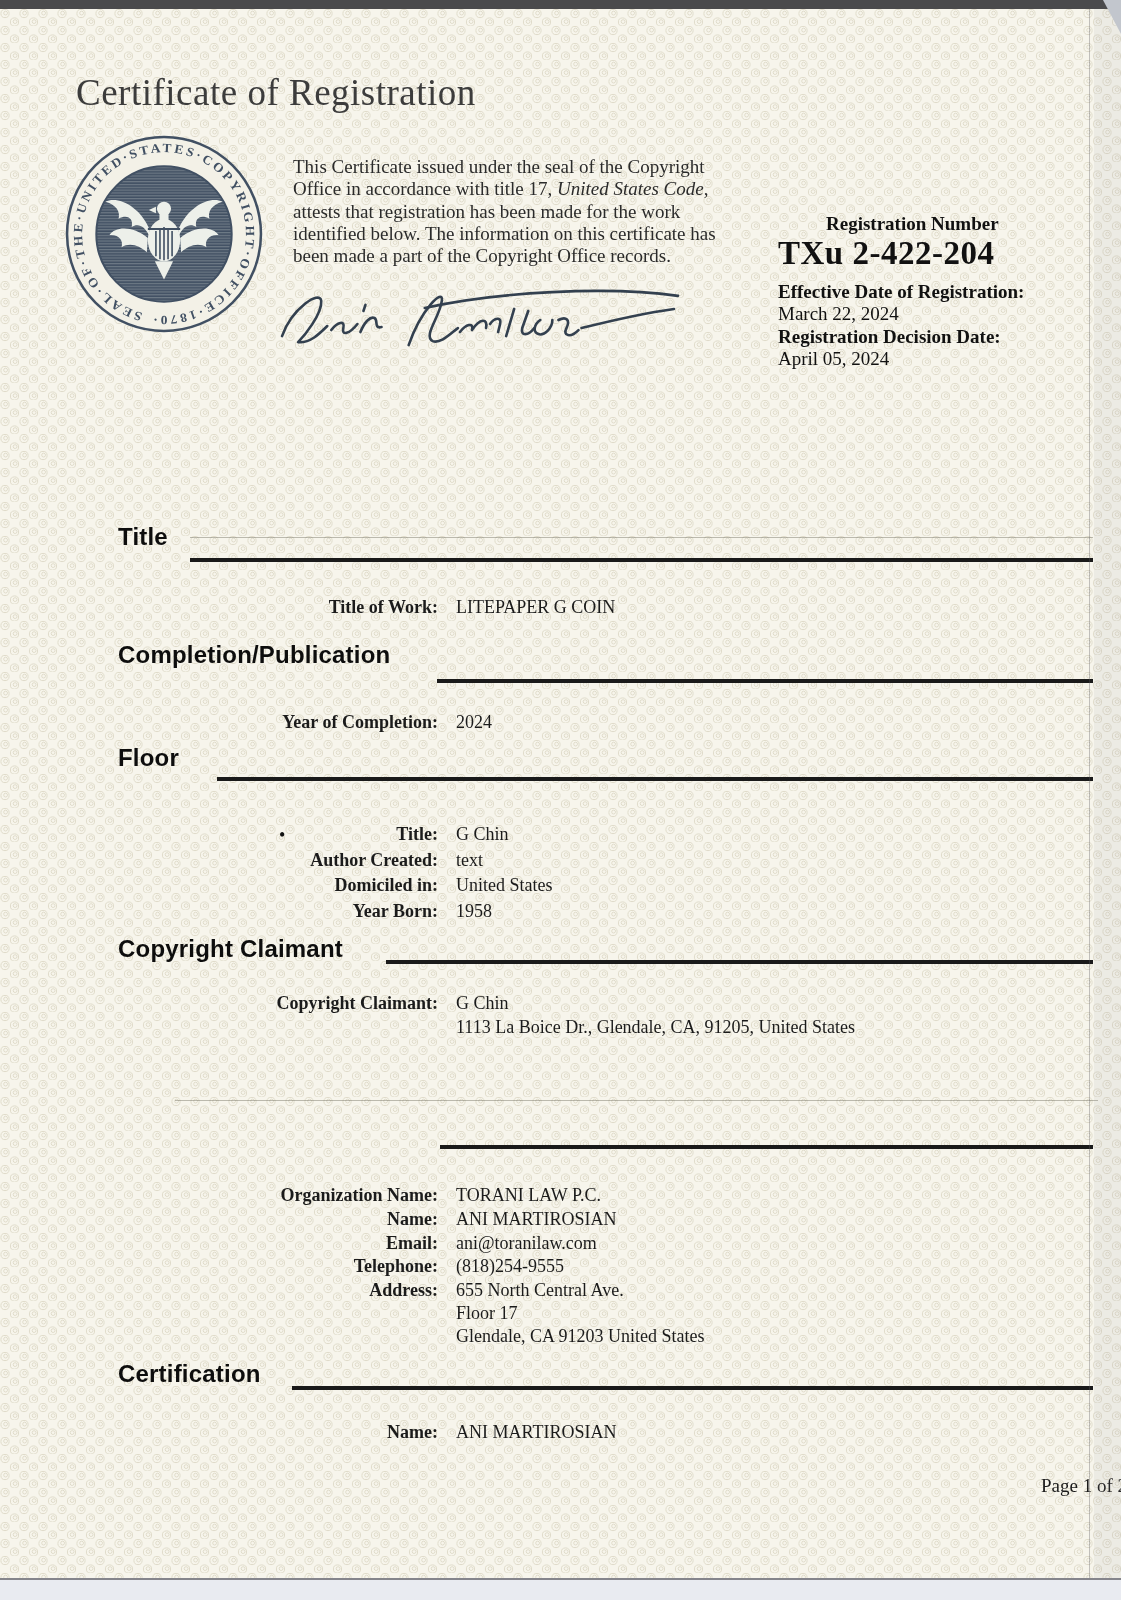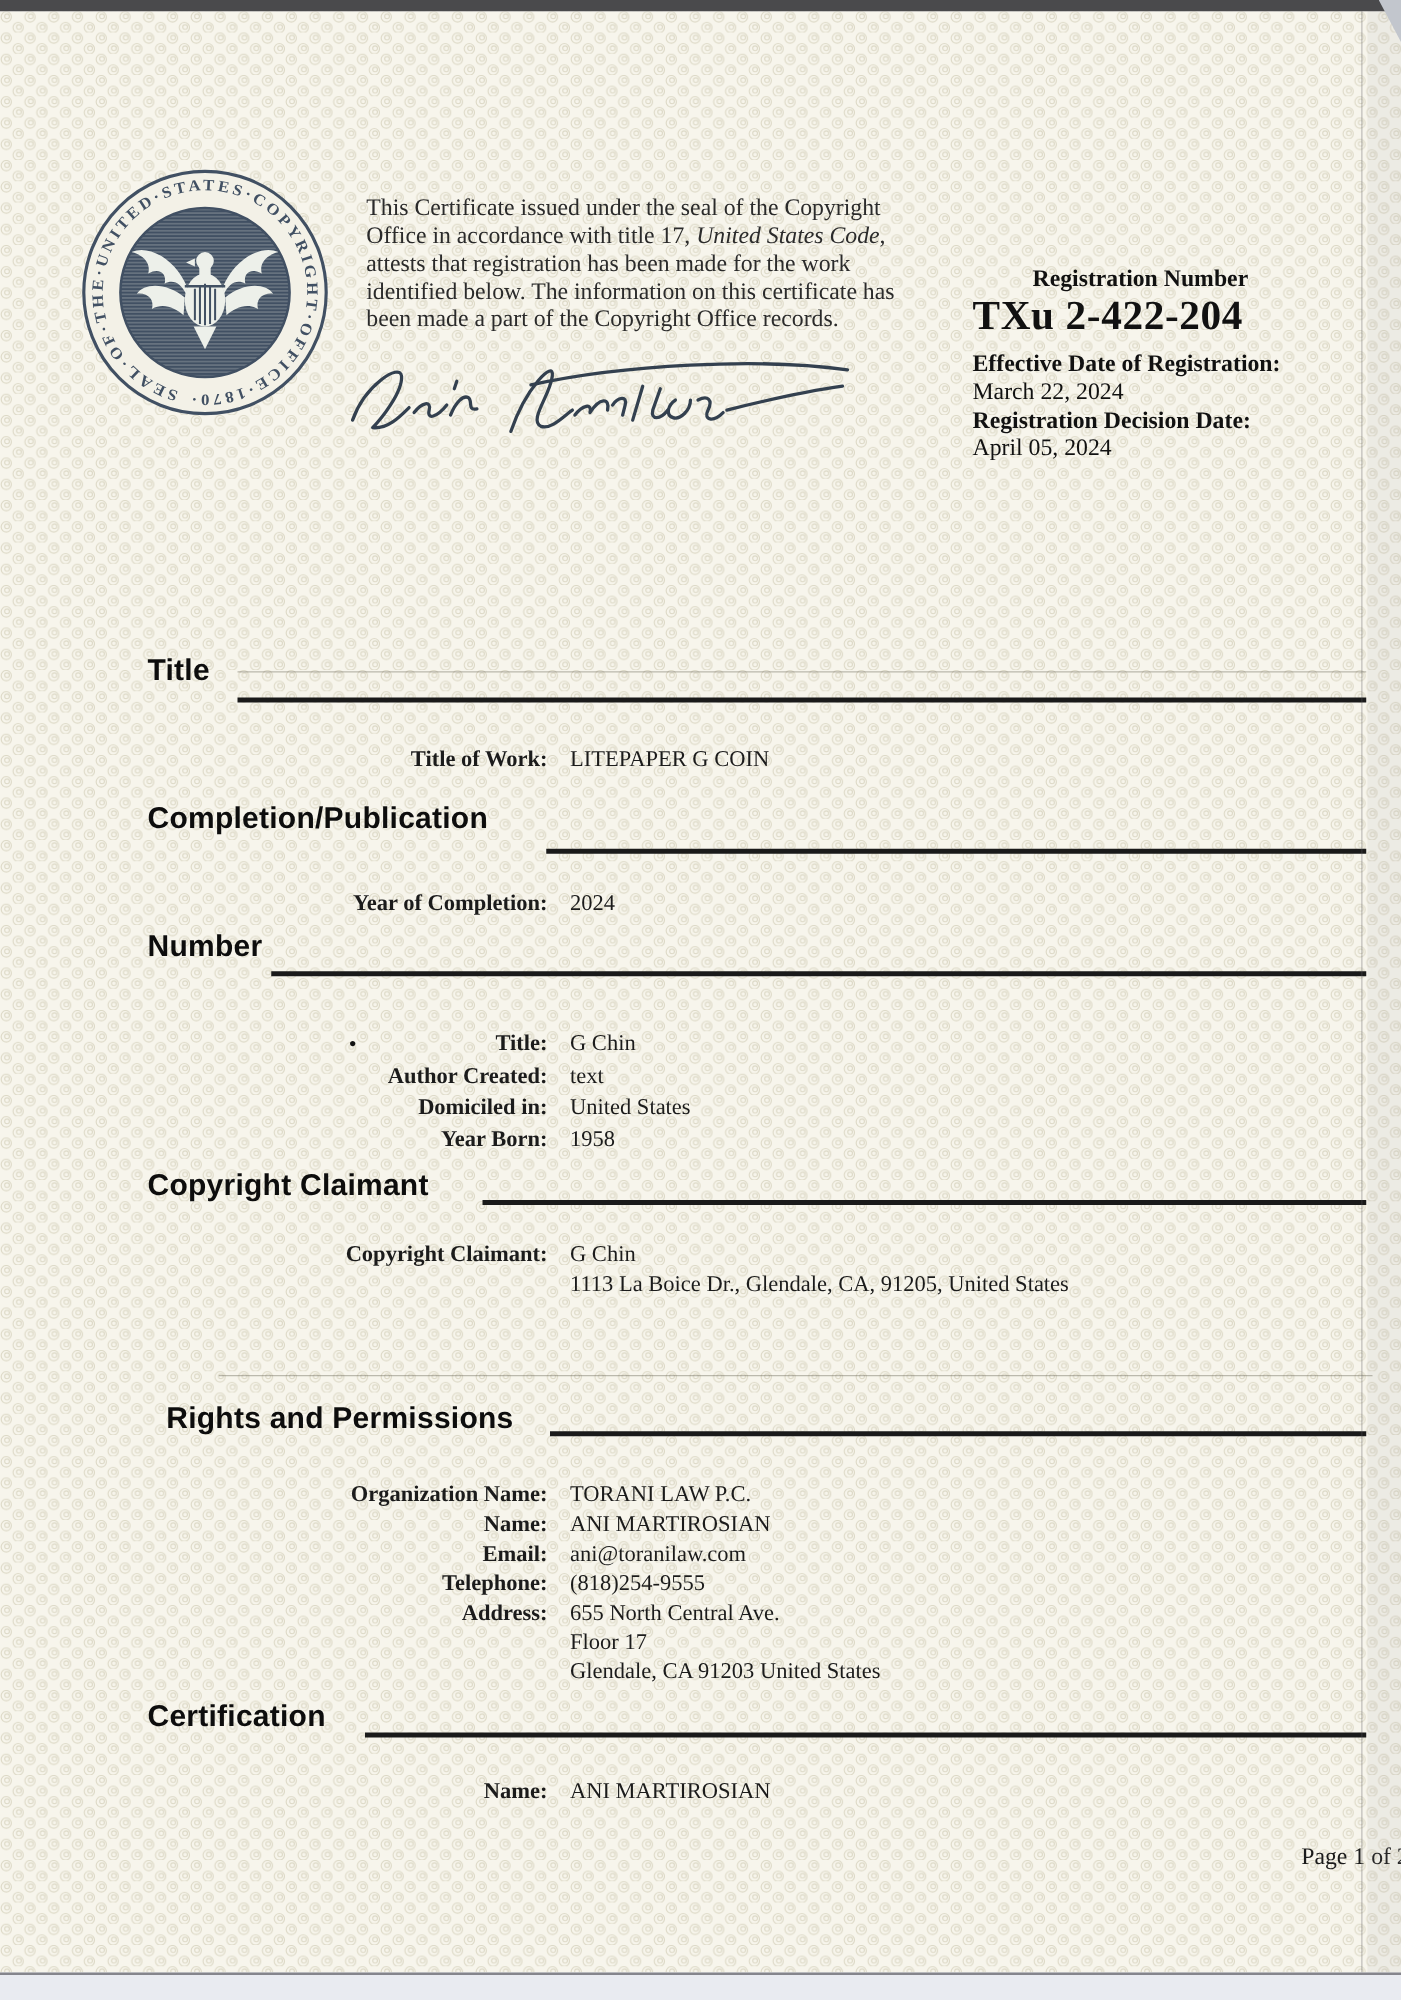--- a/index.html
+++ b/index.html
@@ -51,20 +51,21 @@
             <circle cx="5" cy="4.5" r="4.1"></circle>
             <circle cx="5.6" cy="4.1" r="1.9"></circle>
             <circle cx="14.5" cy="13" r="4.1"></circle>
             <circle cx="15.1" cy="12.6" r="1.9"></circle>
           </g>
         </pattern>
       </defs>
       <rect x="0" y="0" width="100%" height="100%" fill="url(#swirls)"></rect>
     </svg>
 
+    <h1 class="doc-title">Certificate of Registration</h1>
 
     <svg class="seal" viewBox="0 0 200 200" xmlns="http://www.w3.org/2000/svg">
       <defs>
         <path id="ringPath" d="M100,19 a81,81 0 1 1 -0.01,0"></path>
         <pattern id="sealHatch" width="4" height="2.8" patternUnits="userSpaceOnUse">
           <rect width="4" height="2.8" fill="#415063"></rect>
           <line x1="0" y1="0.7" x2="4" y2="0.7" stroke="#e9ebe2" stroke-width="0.55" opacity="0.55"></line>
         </pattern>
       </defs>
       <circle cx="100" cy="100" r="96" fill="#f3f1e7" stroke="#415063" stroke-width="2.5"></circle>
@@ -136,21 +137,21 @@
       <span class="val">LITEPAPER G COIN</span>
     </div>
 
     <h2 class="sec-h" style="left:118px;top:632px;">Completion/Publication</h2>
     <div class="rule" style="left:437px;top:670px;width:656px;"></div>
     <div class="row" style="top:703px;">
       <span class="lbl">Year of Completion:</span>
       <span class="val">2024</span>
     </div>
 
-    <h2 class="sec-h" style="left:118px;top:735px;">Number</h2>
+    <h2 class="sec-h" style="left:118px;top:735px;">Floor</h2>
     <div class="rule" style="left:217px;top:768px;width:876px;"></div>
     <span class="bullet">•</span>
     <div class="row" style="top:815px;">
       <span class="lbl">Title:</span>
       <span class="val">G Chin</span>
     </div>
     <div class="row" style="top:841px;">
       <span class="lbl">Author Created:</span>
       <span class="val">text</span>
     </div>
@@ -168,21 +169,20 @@
     <div class="row" style="top:984px;">
       <span class="lbl">Copyright Claimant:</span>
       <span class="val">G Chin</span>
     </div>
     <div class="row" style="top:1008px;">
       <span class="val">1113 La Boice Dr., Glendale, CA, 91205, United States</span>
     </div>
 
     <div class="rule-faint" style="left:175px;top:1091px;width:923px;"></div>
 
-    <h2 class="sec-h" style="left:133px;top:1112px;">Rights and Permissions</h2>
     <div class="rule" style="left:440px;top:1136px;width:653px;"></div>
     <div class="row" style="top:1176px;">
       <span class="lbl">Organization Name:</span>
       <span class="val">TORANI LAW P.C.</span>
     </div>
     <div class="row" style="top:1200px;">
       <span class="lbl">Name:</span>
       <span class="val">ANI MARTIROSIAN</span>
     </div>
     <div class="row" style="top:1224px;">

